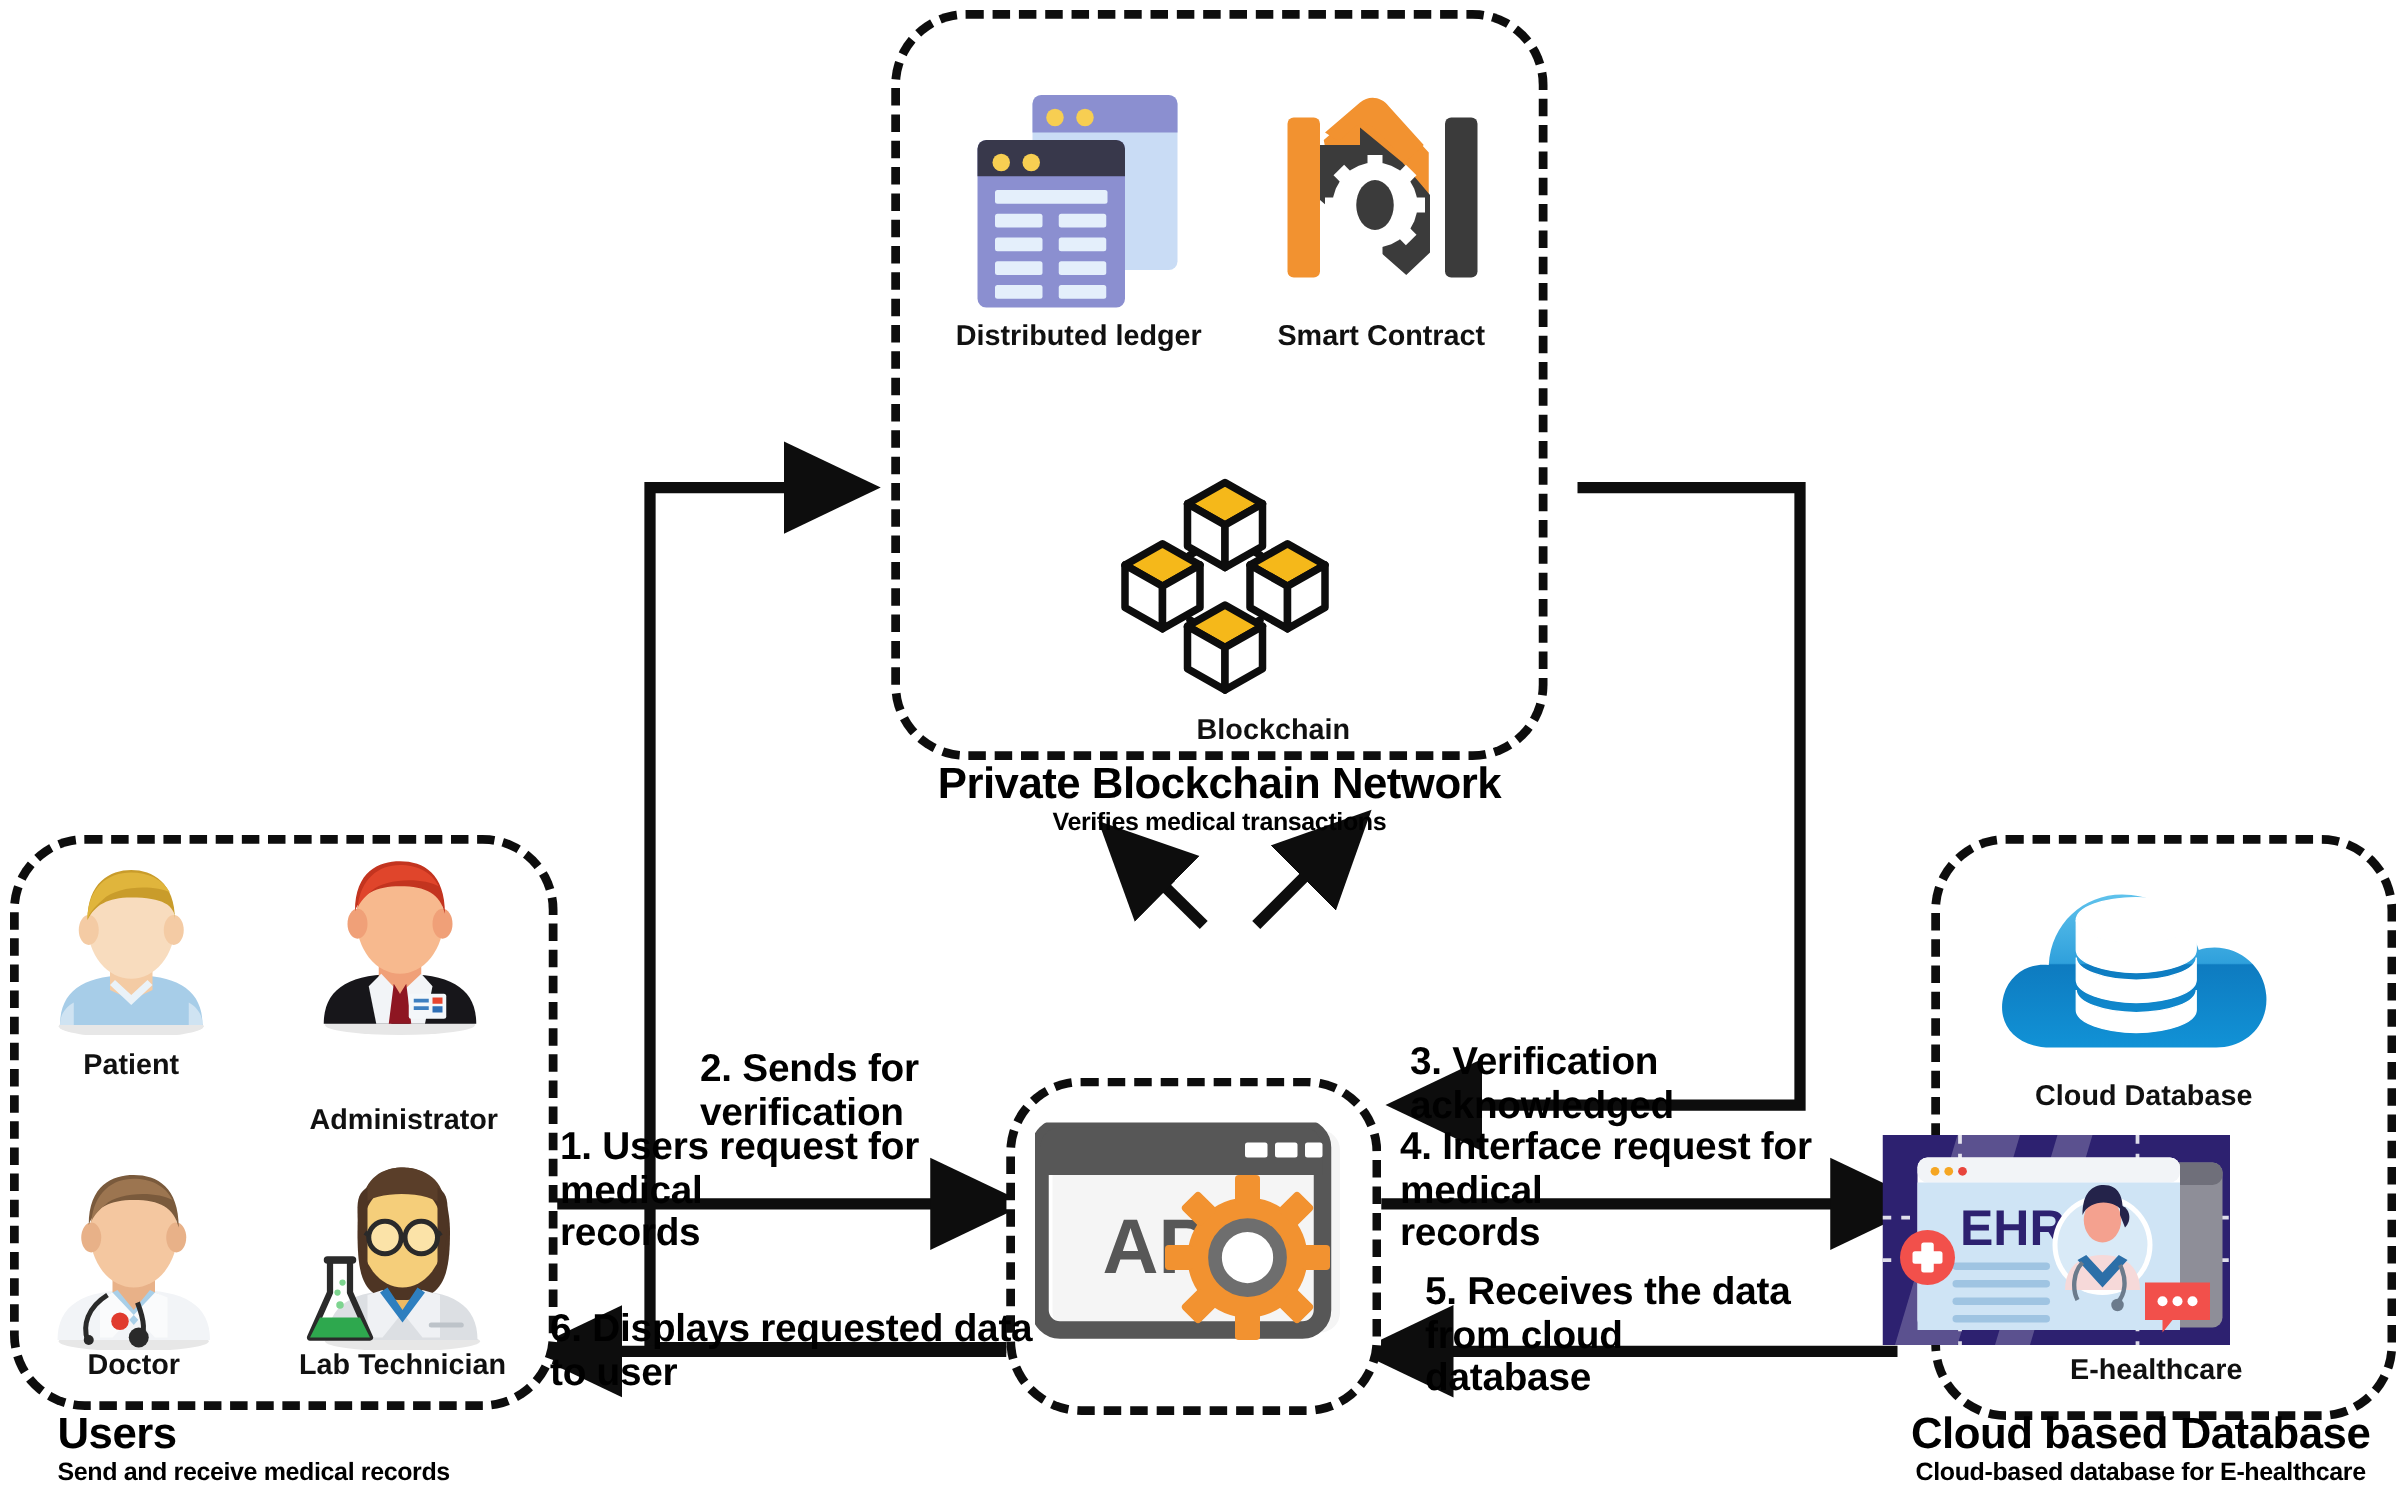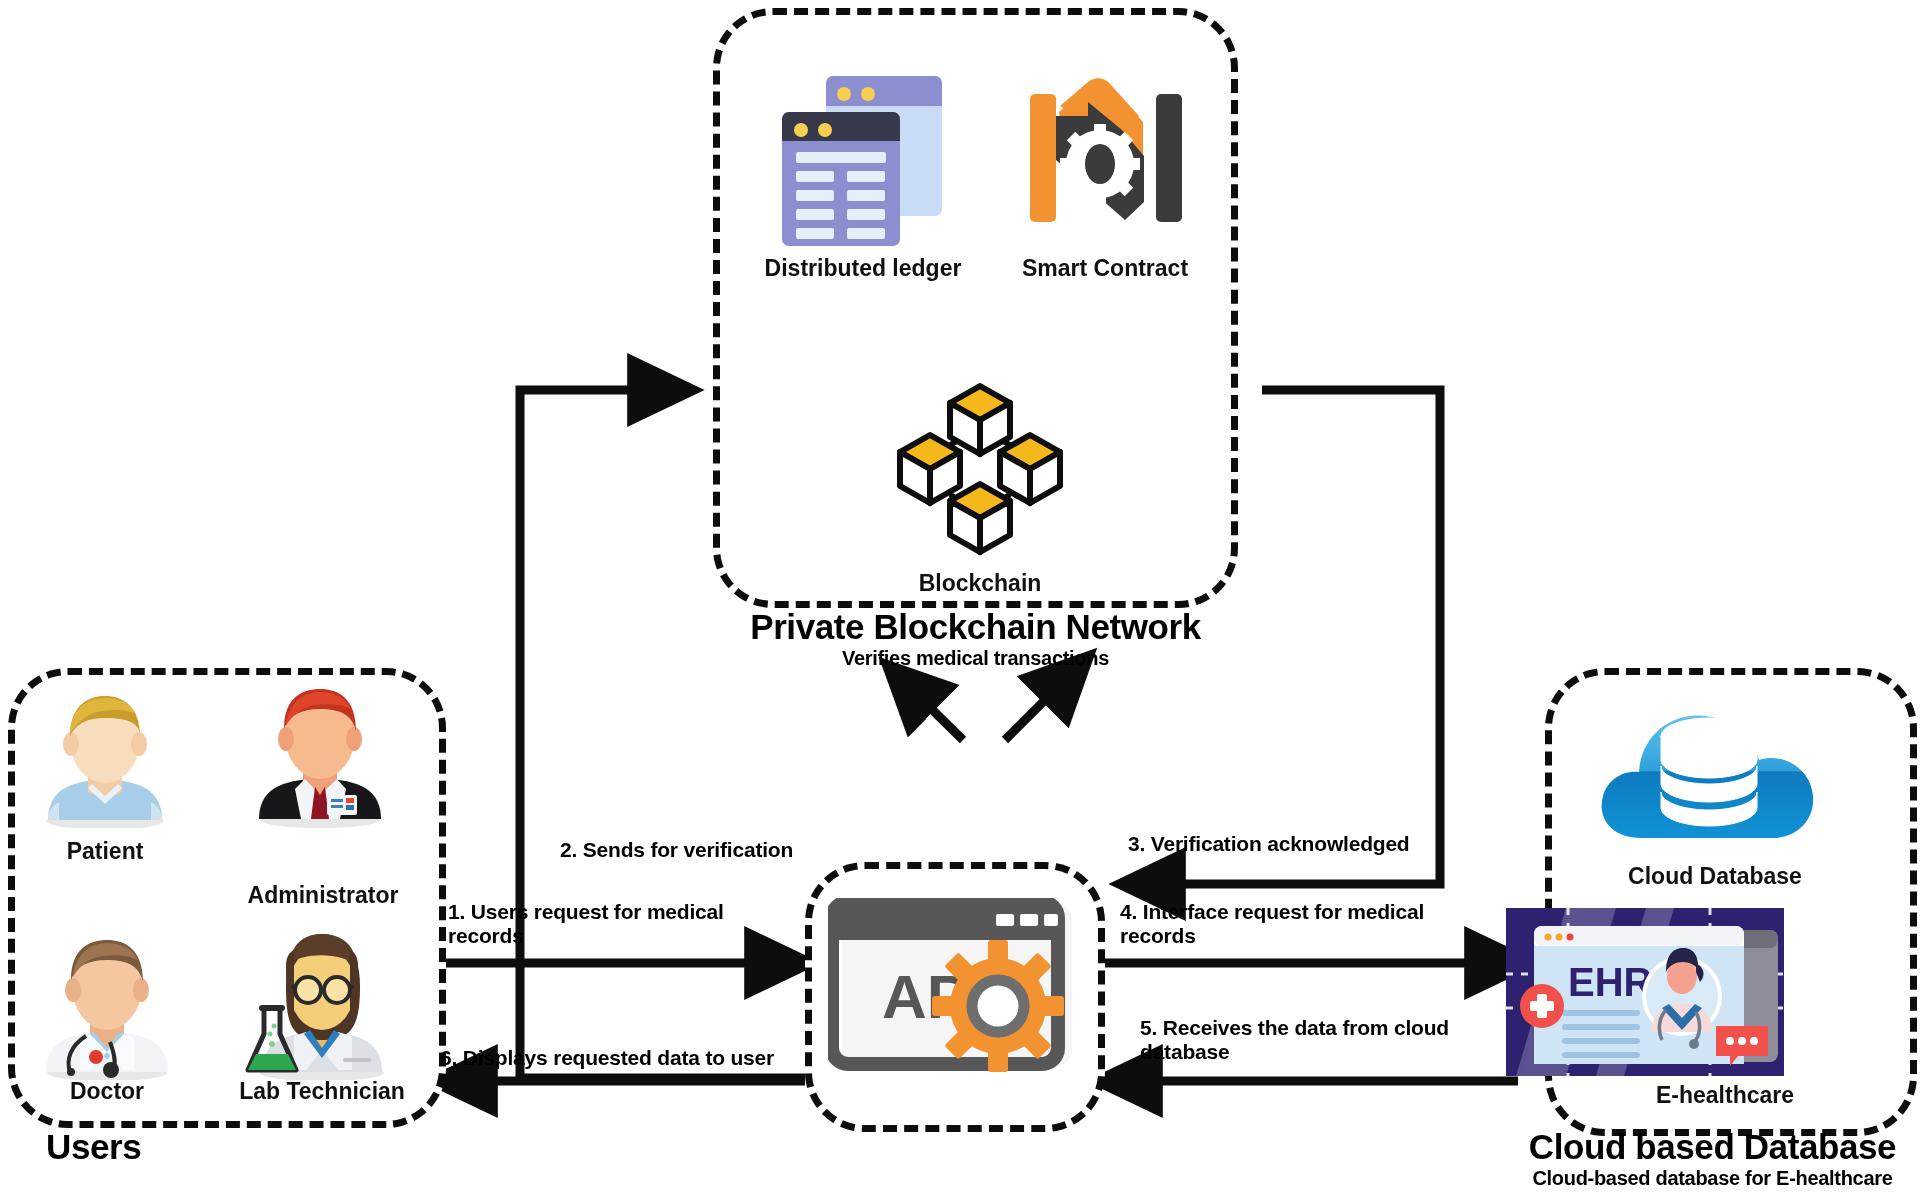--- a/index.html
+++ b/index.html
@@ -62,21 +62,21 @@
     color: #111;
     white-space: nowrap;
   }
 
   
   .person { position: absolute; }
 
   
   .flow-label {
     position: absolute;
-    font-size: 21px;
+    font-size: 31px;
     font-weight: bold;
     color: #000;
     line-height: 1.12;
     letter-spacing: -0.2px;
   }
 
   svg.overlay {
     position: absolute;
     left: 0; top: 0;
     width: 1925px;
@@ -198,21 +198,21 @@
         <path d="M140 55 L170 72 L140 89 L110 72 Z" fill="#F5B81A"></path>
         <path d="M110 72 L110 106 L140 123 L140 89 Z" fill="#ffffff"></path>
         <path d="M170 72 L170 106 L140 123 L140 89 Z" fill="#ffffff"></path>
 
         <path d="M90 104 L120 121 L90 138 L60 121 Z" fill="#F5B81A"></path>
         <path d="M60 121 L60 155 L90 172 L90 138 Z" fill="#ffffff"></path>
         <path d="M120 121 L120 155 L90 172 L90 138 Z" fill="#ffffff"></path>
       </g>
     </svg>
   </div>
-  <div class="item-label" style="left:880px; top:570px; width:200px;">Blockchain</div>
+  <div class="item-label" style="left:880px; top:570px; width:200px;text-align:right;">Blockchain</div>
 
   <div class="caption" style="left:713px; top:608px; width:525px;">
     <span class="cap-title">Private Blockchain Network</span>
     <span class="cap-sub">Verifies medical transactions</span>
   </div>
 
   <div class="dbox" style="left:8px; top:668px; width:438px; height:460px;">
   </div>
 
   <div class="person" style="left:40px; top:688px; width:130px; height:140px;">
@@ -305,20 +305,21 @@
         <circle cx="32" cy="114" r="3"></circle>
         <circle cx="30" cy="104" r="2.5"></circle>
         <circle cx="34" cy="96" r="2.5"></circle>
       </g>
     </svg>
   </div>
   <div class="item-label" style="left:222px; top:1078px; width:200px;">Lab Technician</div>
 
   <div class="caption" style="left:8px; top:1128px; width:438px; text-align:left; padding-left:38px; box-sizing:border-box;">
     <span class="cap-title">Users</span>
+    <span class="cap-sub">Send and receive medical records</span>
   </div>
 
   <div class="dbox" style="left:805px; top:862px; width:300px; height:270px;">
   </div>
 
   <div class="icon-wrap" style="left:828px; top:898px; width:255px; height:178px;">
     <svg width="255" height="178" viewBox="0 0 255 178">
       <rect x="14" y="6" width="230" height="162" rx="16" fill="#F5F5F5"></rect>
       <rect x="4" y="4" width="226" height="162" rx="16" fill="none" stroke="#575757" stroke-width="14"></rect>
       <path d="M4 20 a16 16 0 0 1 16 -16 h194 a16 16 0 0 1 16 16 v22 h-226 z" fill="#575757"></path>

